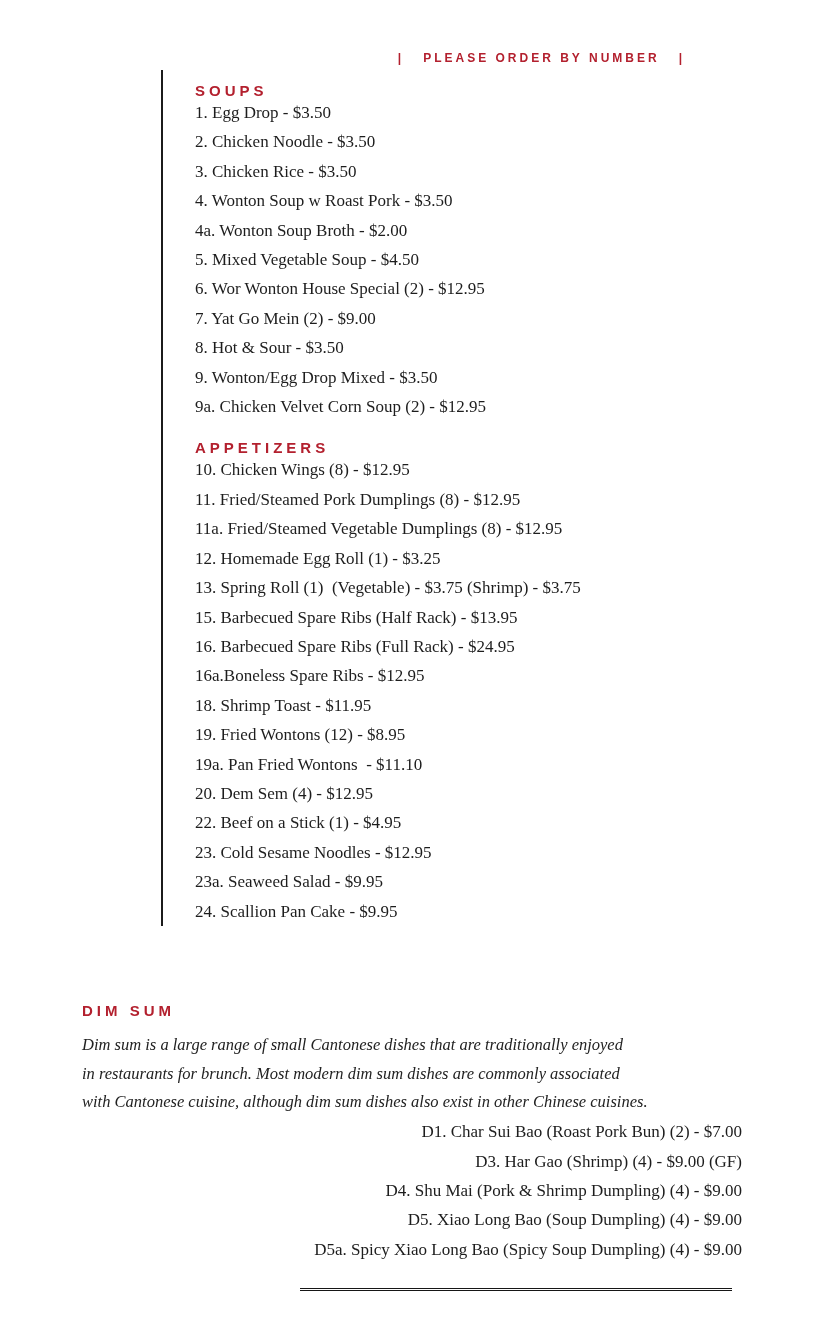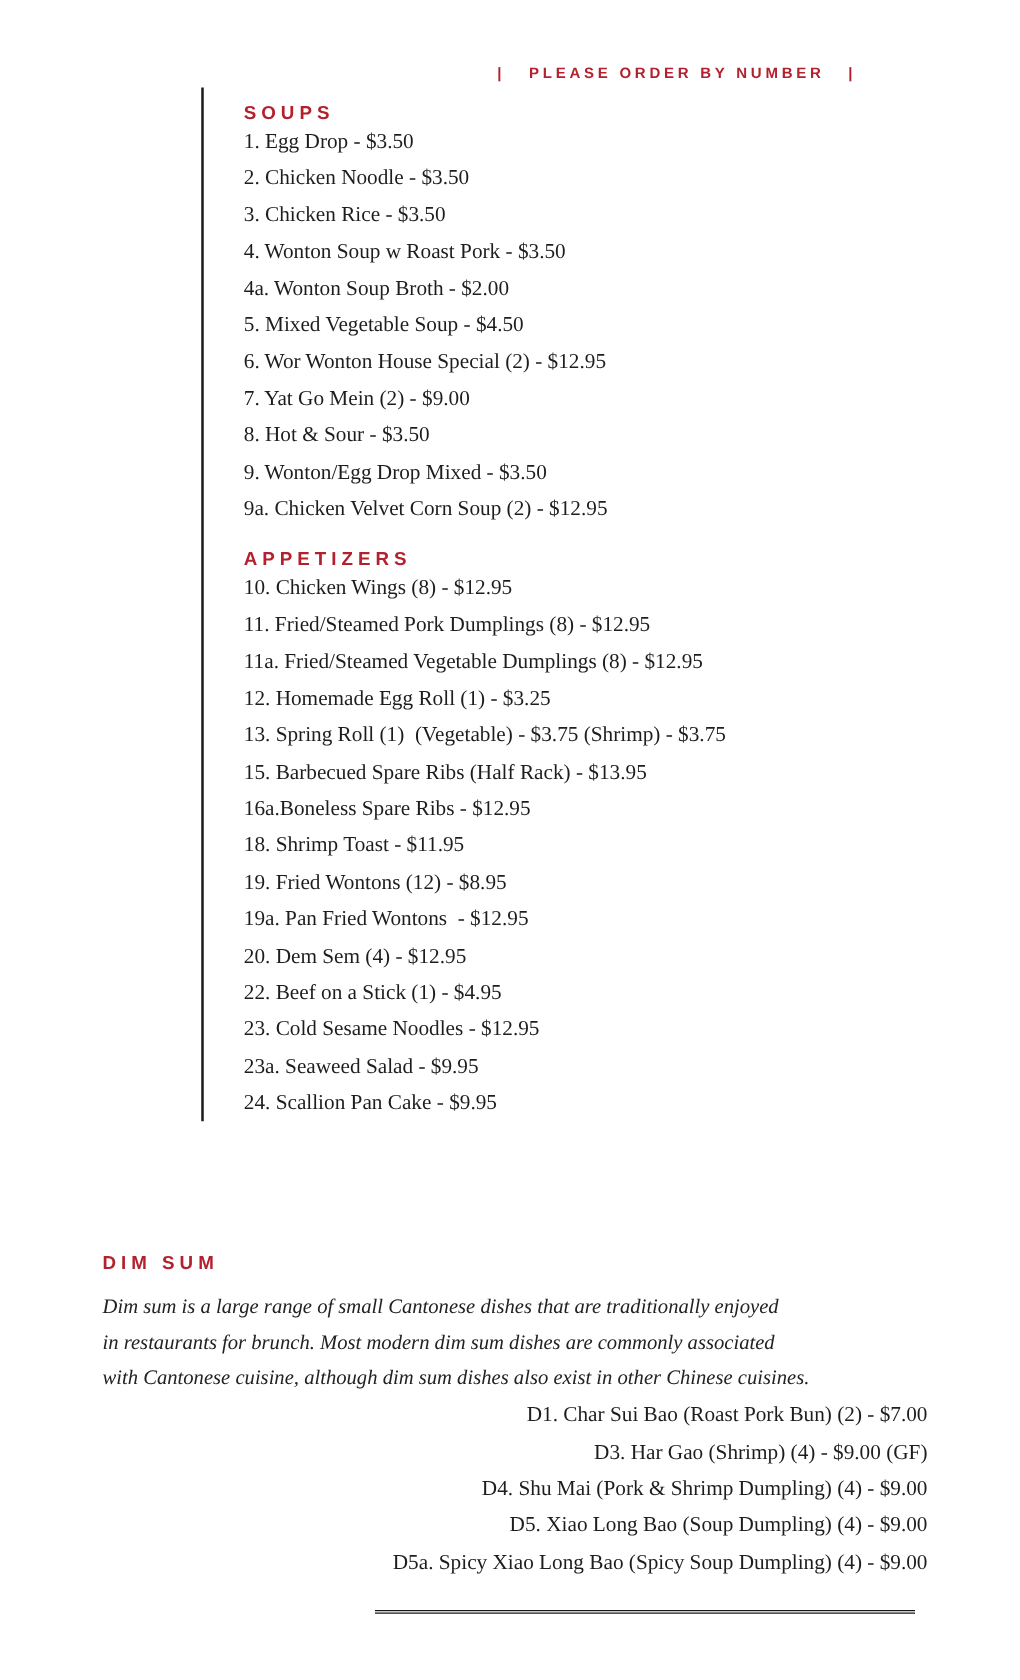--- a/index.html
+++ b/index.html
@@ -105,24 +105,25 @@
     </ul>
 
     <h2 class="sec-title later">APPETIZERS</h2>
     <ul class="item-list">
       <li>10. Chicken Wings (8) - $12.95</li>
       <li>11. Fried/Steamed Pork Dumplings (8) - $12.95</li>
       <li>11a. Fried/Steamed Vegetable Dumplings (8) - $12.95</li>
       <li>12. Homemade Egg Roll (1) - $3.25</li>
       <li>13. Spring Roll (1)  (Vegetable) - $3.75 (Shrimp) - $3.75</li>
       <li>15. Barbecued Spare Ribs (Half Rack) - $13.95</li>
+      <li>16. Barbecued Spare Ribs (Full Rack) - $24.95</li>
       <li>16a.Boneless Spare Ribs - $12.95</li>
       <li>18. Shrimp Toast - $11.95</li>
       <li>19. Fried Wontons (12) - $8.95</li>
-      <li>19a. Pan Fried Wontons  - $12.95</li>
+      <li>19a. Pan Fried Wontons  - $11.10</li>
       <li>20. Dem Sem (4) - $12.95</li>
       <li>22. Beef on a Stick (1) - $4.95</li>
       <li>23. Cold Sesame Noodles - $12.95</li>
       <li>23a. Seaweed Salad - $9.95</li>
       <li>24. Scallion Pan Cake - $9.95</li>
     </ul>
   </div>
 
   <div class="dim-sum-block">
     <h2 class="sec-title">DIM SUM</h2>

